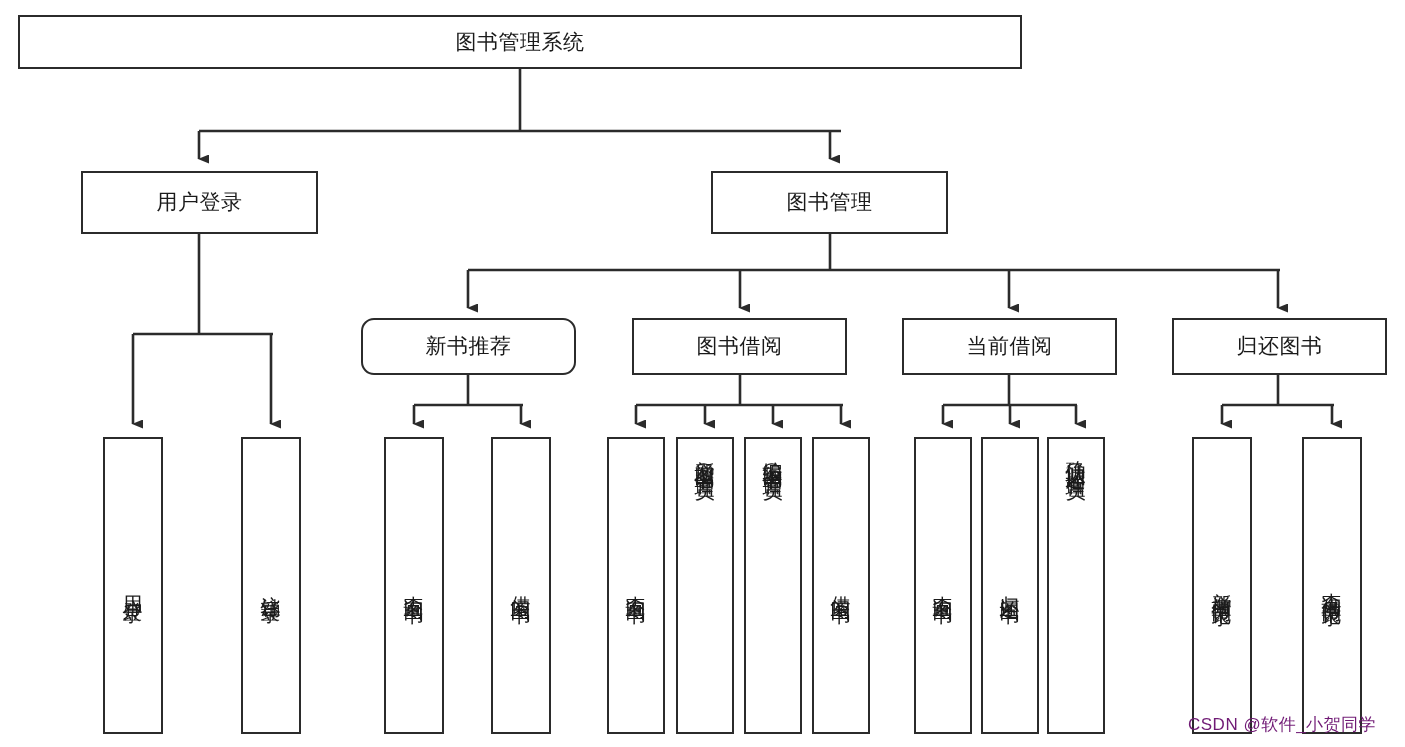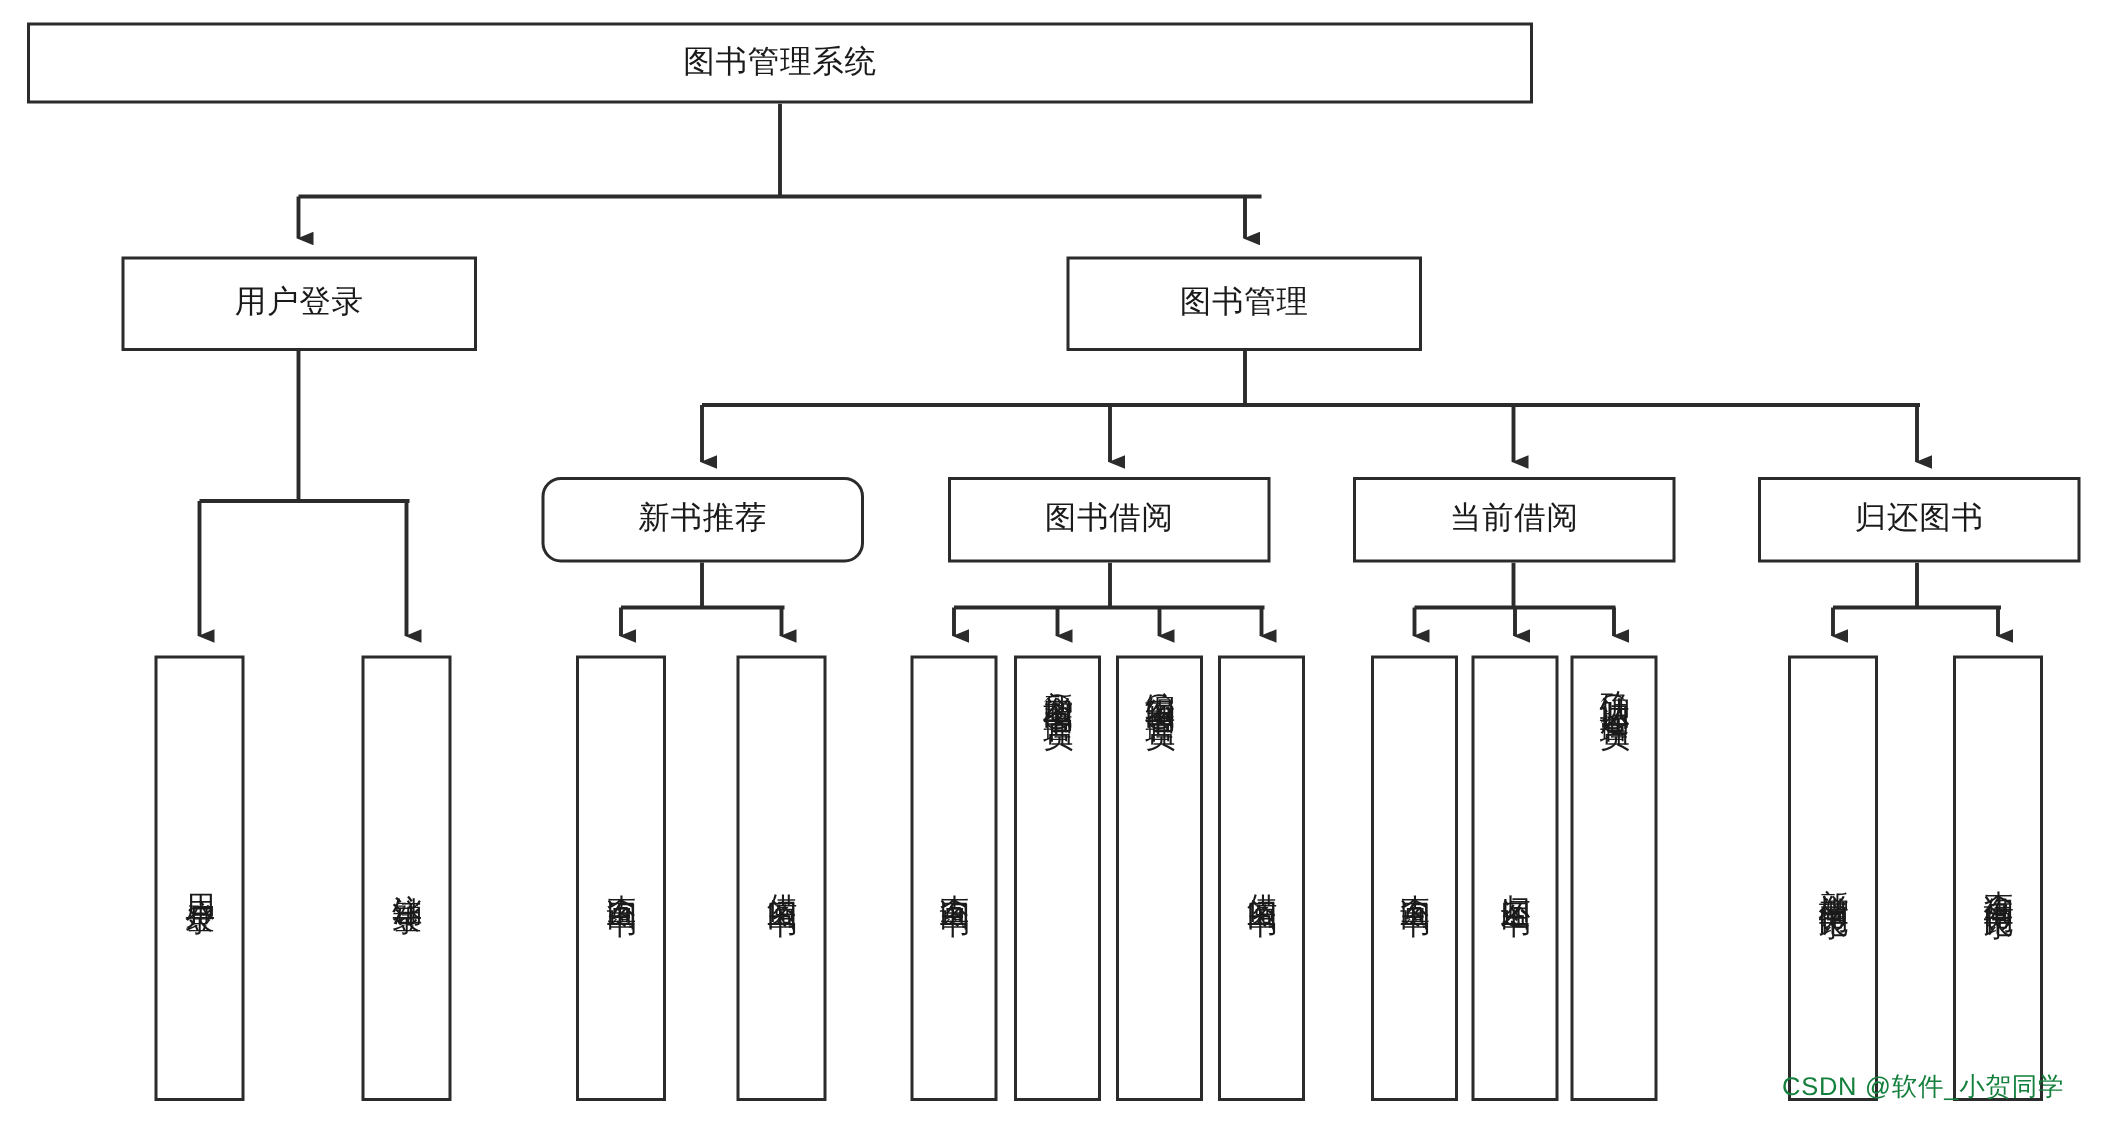--- a/index.html
+++ b/index.html
@@ -56,21 +56,21 @@
   }
   .node.vert.centered {
     align-items: center;
     padding-top: 0;
   }
   .watermark {
     position: absolute;
     left: 1188px;
     top: 713px;
     font-size: 17px;
-    color: #15803d;
+    color: #701a75;
     white-space: nowrap;
     letter-spacing: 0.5px;
   }
 </style>
 </head>
 <body>
 
 <div id="canvas">
 
   <svg class="edges" viewBox="0 0 1405 747">

